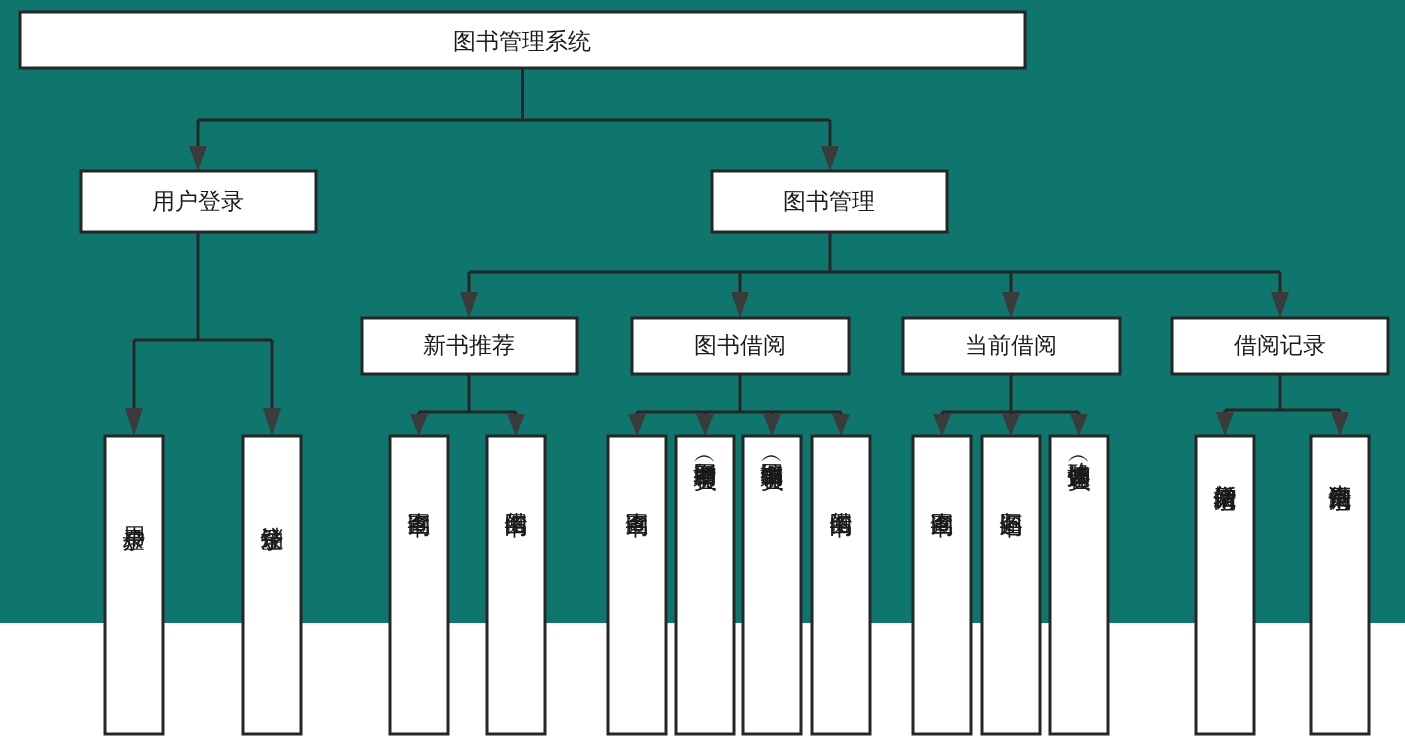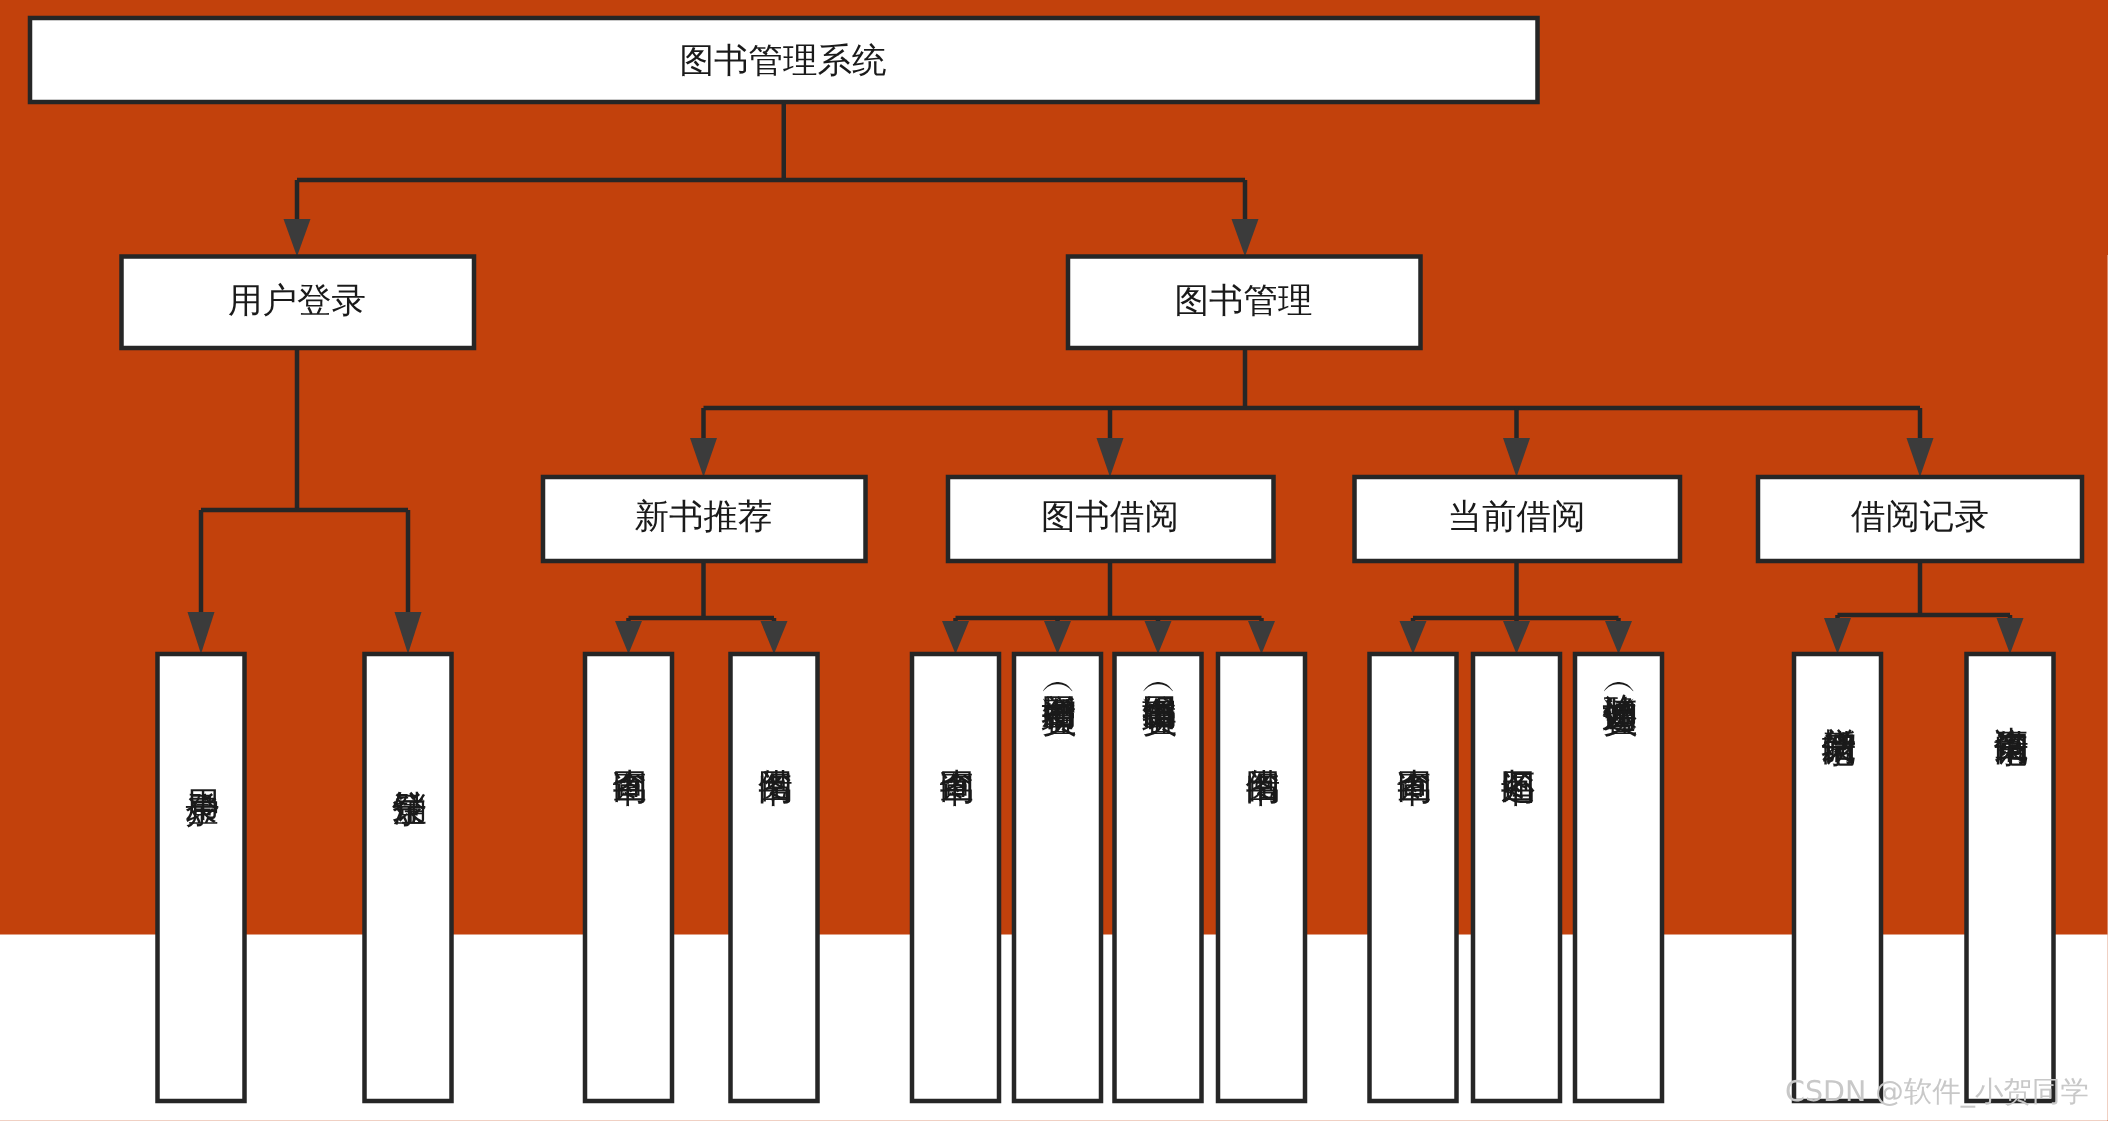--- a/index.html
+++ b/index.html
@@ -11,21 +11,21 @@
   body {
     font-family: "DejaVu Sans", "Liberation Sans", sans-serif;
     width: 1405px;
     height: 747px;
     overflow: hidden;
   }
   #diagram-root {
     position: relative;
     width: 1405px;
     height: 623px;
-    background: #c2410c;
+    background: #0f766e;
   }
   svg#diagram-svg {
     position: absolute;
     top: 0;
     left: 0;
     width: 1405px;
     height: 747px;
     display: block;
   }
   .node-rect {
@@ -226,15 +226,14 @@
   <div class="node-label-v" style="left:743px; top:436px; width:58px; height:298px; padding-top:8px;">编辑图书（管理员）</div>
   <div class="node-label-v" style="left:812px; top:436px; width:58px; height:298px; padding-top:58px;">借阅图书</div>
 
   <div class="node-label-v" style="left:913px; top:436px; width:58px; height:298px; padding-top:58px;">查询图书</div>
   <div class="node-label-v" style="left:982px; top:436px; width:58px; height:298px; padding-top:58px;">归还图书</div>
   <div class="node-label-v" style="left:1050px; top:436px; width:58px; height:298px; padding-top:8px;">确认归还（管理员）</div>
 
   <div class="node-label-v" style="left:1196px; top:436px; width:58px; height:298px; padding-top:30px;">新增借阅记录</div>
   <div class="node-label-v" style="left:1311px; top:436px; width:58px; height:298px; padding-top:30px;">查询借阅记录</div>
 
-  <div class="watermark" style="left:1190px; top:715px;">CSDN @软件_小贺同学</div>
 
 </div>
 
 </body></html>

